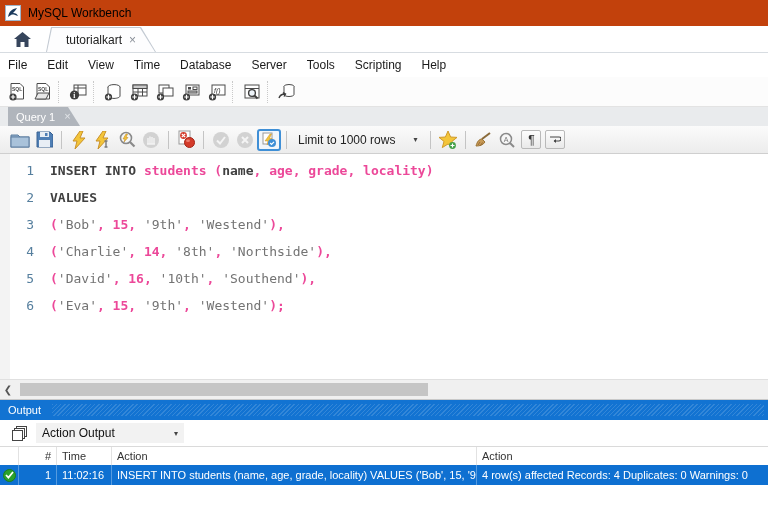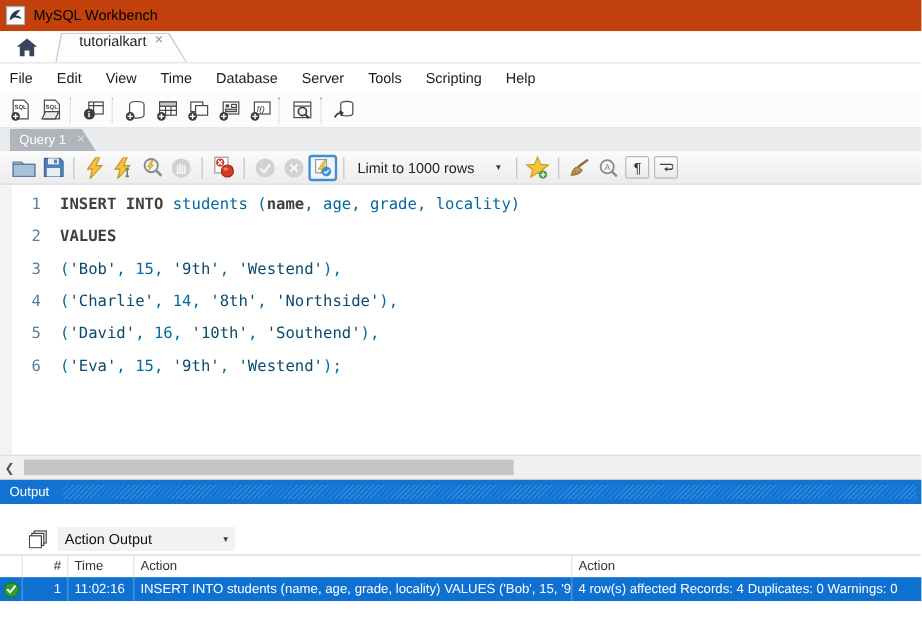--- a/index.html
+++ b/index.html
@@ -12,21 +12,21 @@
   .titlebar .app-title { font-size:12px; color:#000; margin-left:7px; }
 
   
   .doctabs { height:27px; display:flex; align-items:flex-end; background:#fff; border-bottom:1px solid #d7dce1; }
   .home-tab { width:44px; height:26px; display:flex; align-items:center; justify-content:center; }
   .doc-tab { position:relative; width:110px; height:25px; margin-left:2px; }
   .doc-tab .tab-shape { position:absolute; inset:0; background:#c3cad2;
     clip-path: polygon(0 100%, 5px 0, calc(100% - 15px) 0, 100% 100%); }
   .doc-tab .tab-shape-inner { position:absolute; left:1px; right:1px; top:1px; bottom:0; background:#fdfdfe;
     clip-path: polygon(0 100%, 5px 0, calc(100% - 15px) 0, 100% 100%); }
-  .doc-tab .tab-content { position:absolute; inset:0; display:flex; justify-content:center; gap:7px; font-size:12px; color:#222; }
+  .doc-tab .tab-content { position:absolute; inset:0; display:flex; align-items:center; justify-content:center; gap:7px; font-size:12px; color:#222; }
   .tab-close { color:#8a9099; font-size:12px; line-height:1; }
 
   
   .menubar { height:24px; display:flex; align-items:center; padding-left:8px; background:#fff; }
   .menu-item { font-size:12px; color:#1a1a1a; margin-right:20px; }
 
   
   .main-toolbar { height:30px; display:flex; align-items:center; background:#fcfcfc; border-bottom:1px solid #e3e3e3; padding-left:4px; }
   .tb-icon { width:26px; height:24px; display:flex; align-items:center; justify-content:center; }
   .tb-sep { width:5px; height:22px; border-left:1px dotted #c9c9c9; margin:0 2px; }
@@ -48,33 +48,33 @@
   .combo-arrow { font-size:8px; color:#444; }
   .small-btn { width:20px; height:19px; border:1px solid #b9b9b9; border-radius:2px; background:linear-gradient(#fdfdfd,#e9e9e9); display:flex; align-items:center; justify-content:center; margin:0 2px; }
 
   
   .editor { height:225px; background:#fff; position:relative; font-family:"DejaVu Sans Mono","Liberation Mono",monospace; overflow:hidden; }
   .editor-margin { position:absolute; left:0; top:0; bottom:0; width:10px; background:#f3f3f3; }
   .code-line { display:flex; height:27px; line-height:27px; font-size:13px; }
   .gutter-num { width:34px; text-align:right; color:#567f9e; padding-right:0; flex:none; }
   .code-text { padding-left:16px; white-space:pre; color:#383838; }
   .tok-kw { color:#404040; font-weight:bold; }
-  .tok-str { color:#0c4a6e; }
-  .tok-pl { color:#0369a1; }
+  .tok-str { color:#737373; }
+  .tok-pl { color:#ec4899;font-weight:bold; }
 
   
   .hscroll { height:21px; background:#f0f0f0; border-top:1px solid #e0e0e0; border-bottom:1px solid #c9c9c9; display:flex; align-items:center; position:relative; }
   .hscroll .arrow-left { width:16px; text-align:center; font-size:10px; color:#555; }
   .hscroll .thumb { position:absolute; left:20px; width:408px; top:3px; bottom:3px; background:#c5c5c5; }
 
   
   .output-bar { height:20px; background:#1273d2; color:#fff; font-size:11px; display:flex; align-items:center; padding-left:8px; position:relative; }
   .output-bar .hatch { position:absolute; left:52px; right:4px; top:4px; bottom:4px;
     background:repeating-linear-gradient(135deg, rgba(255,255,255,.14) 0 1px, transparent 1px 3px); }
-  .action-output-row { height:26px; display:flex; align-items:center; background:#fff; padding-left:24px; gap:8px;margin-top:16px; }
+  .action-output-row { height:26px; display:flex; align-items:center; background:#fff; padding-left:12px; gap:8px; }
   .action-combo { width:148px; height:20px; background:#f2f2f2; display:flex; align-items:center; justify-content:space-between; padding:0 6px; font-size:12px; color:#111; }
 
   .grid-header { height:19px; display:flex; align-items:center; border-top:1px solid #dadada; background:#fff; font-size:11px; color:#333; }
   .grid-row { height:20px; display:flex; align-items:center; background:#0e70d1; color:#fff; font-size:11px; }
   .cell { height:100%; display:flex; align-items:center; padding:0 5px; overflow:hidden; white-space:nowrap; }
   .grid-header .cell { border-right:1px solid #e2e2e2; }
   .grid-row .cell { border-right:1px solid rgba(255,255,255,.30); }
   .col-check { width:19px; flex:none; justify-content:center; padding:0; }
   .col-num { width:38px; flex:none; justify-content:flex-end; }
   .col-time { width:55px; flex:none; }

